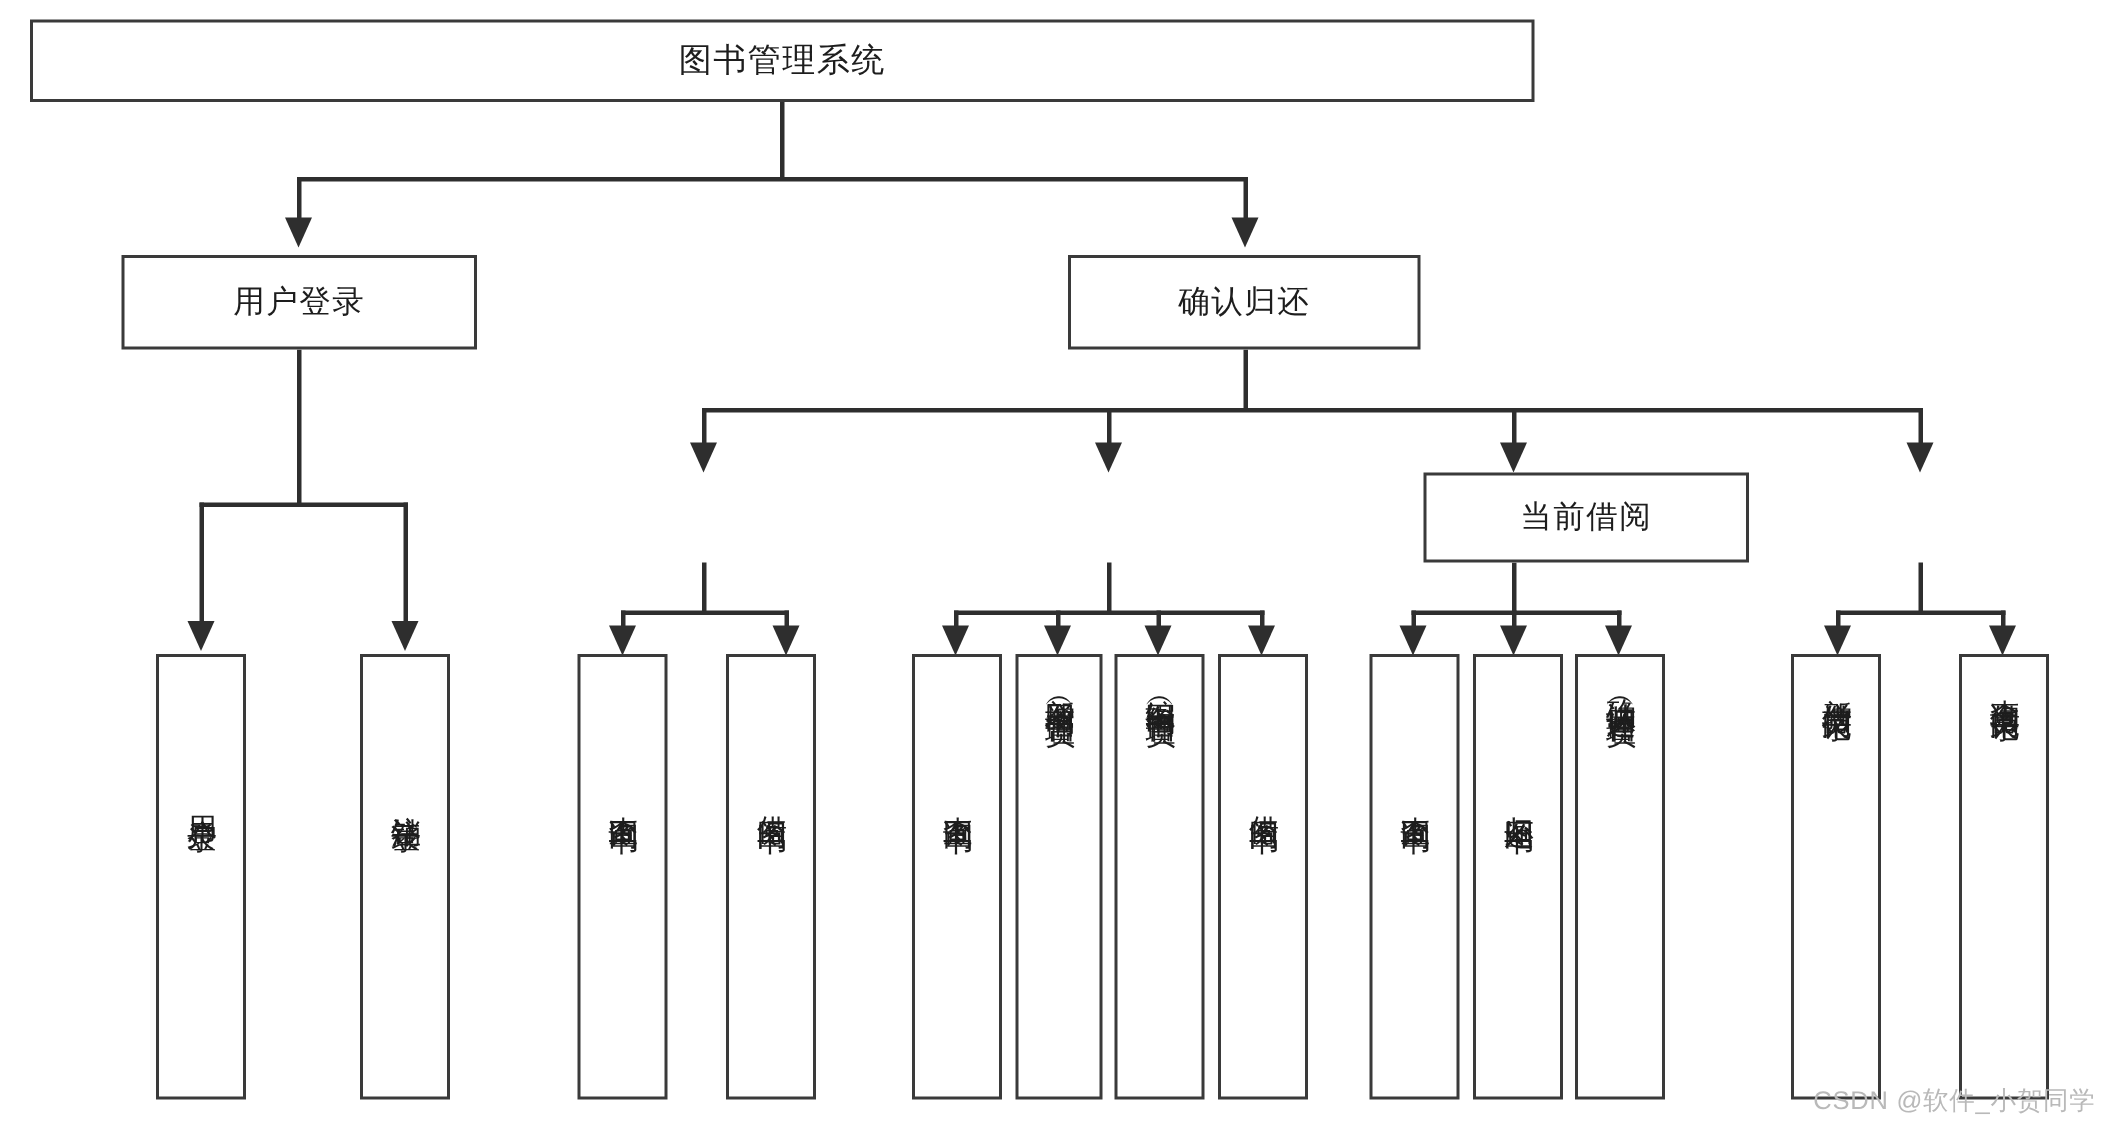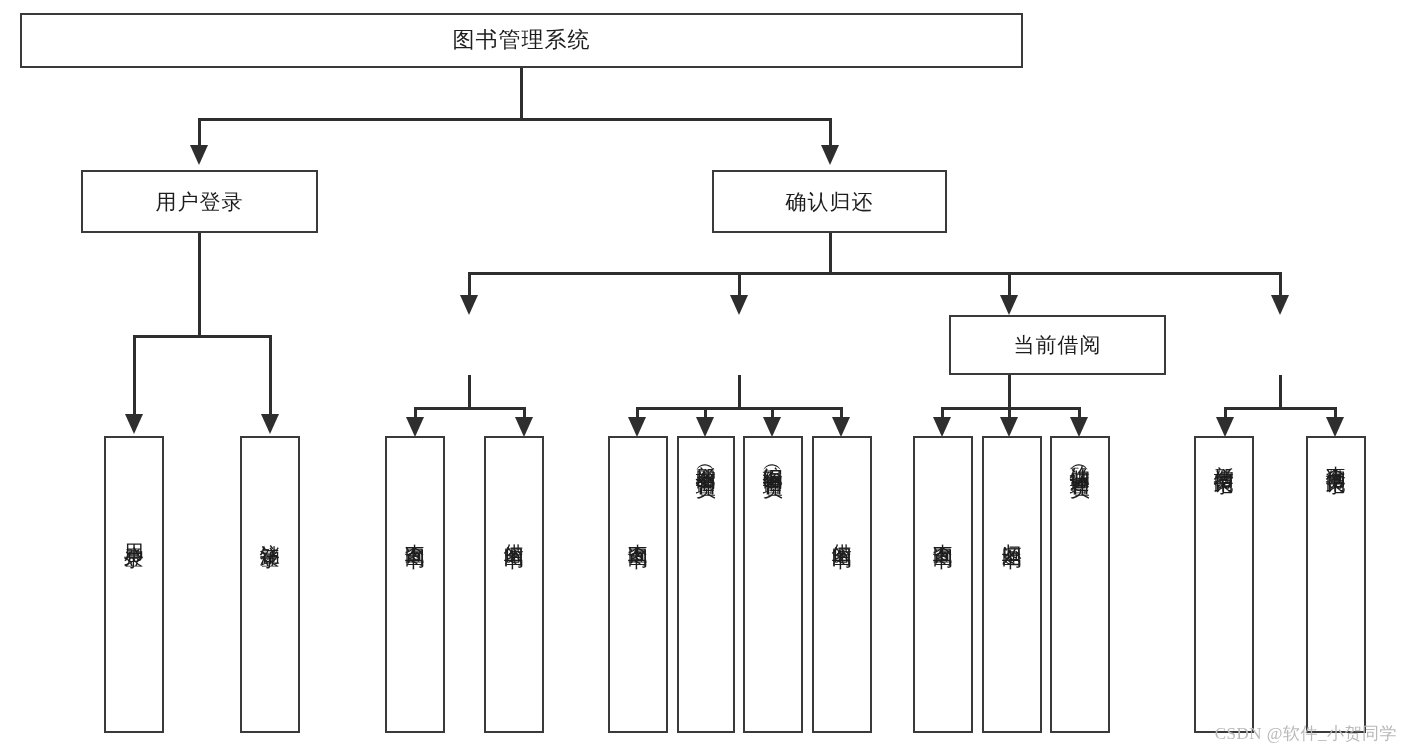--- a/index.html
+++ b/index.html
@@ -80,21 +80,20 @@
   #watermark {
     position: absolute;
     right: 8px;
     bottom: 2px;
     font-size: 17px;
     color: #b9b9b9;
     letter-spacing: 0.5px;
     z-index: 5;
     white-space: nowrap;
     pointer-events: none;
-    font-family: Liberation Serif, serif;
   }
 </style>
 </head>
 <body>
 
 <div id="canvas">
 
   <div class="node root horiz" style="left:20px; top:13px; width:1003px; height:55px;">
     <span>图书管理系统</span>
   </div>

